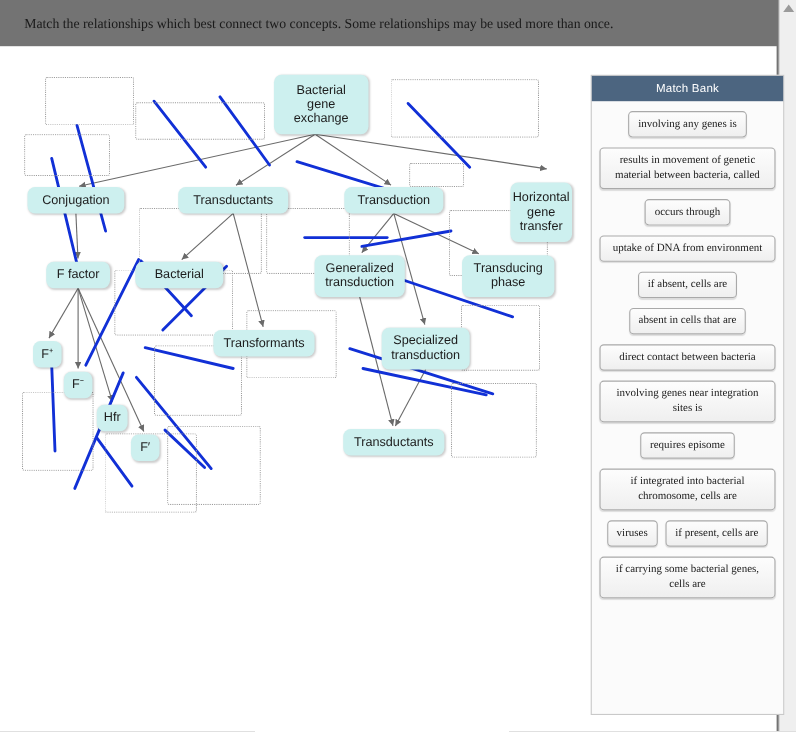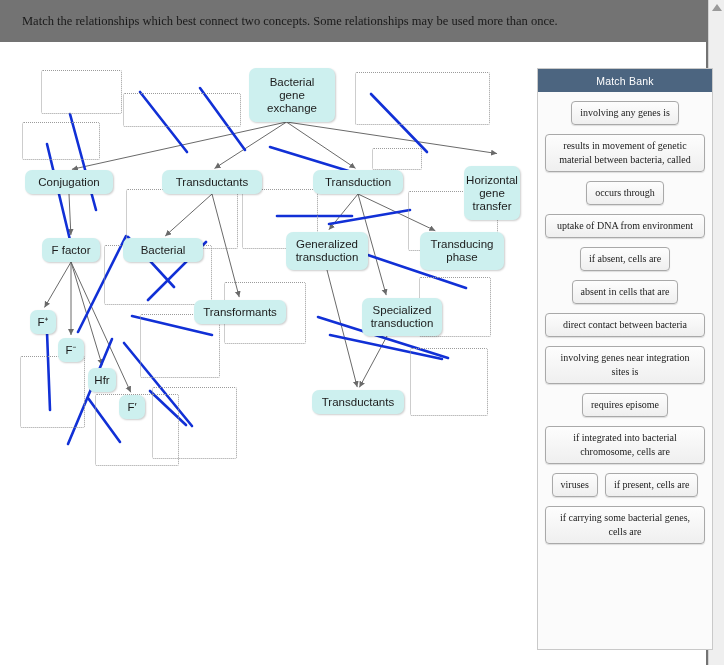--- a/index.html
+++ b/index.html
@@ -216,21 +216,21 @@
         <div class="node" style="left: 123px; top: 196px; width: 80px; height: 24px;">Bacterial</div>
         <div class="node" style="left: 286px; top: 190px; width: 82px; height: 38px;">Generalized
 transduction</div>
         <div class="node" style="left: 396px; top: 190px; width: 84px; height: 38px; margin-left: 24px;">Transducing
 phase</div>
         <div class="node" style="left: 30px; top: 268px; width: 26px; height: 24px;">F⁺</div>
         <div class="node" style="left: 58px; top: 296px; width: 26px; height: 24px;">F⁻</div>
         <div class="node" style="left: 88px; top: 326px; width: 28px; height: 24px;">Hfr</div>
         <div class="node" style="left: 119px; top: 353px; width: 26px; height: 24px;">F′</div>
         <div class="node" style="left: 194px; top: 258px; width: 92px; height: 24px;">Transformants</div>
-        <div class="node" style="left: 362px; top: 256px; width: 80px; height: 38px;">Specialized
+        <div class="node" style="left: 347px; top: 256px; width: 80px; height: 38px;">Specialized
 transduction</div>
         <div class="node" style="left: 312px; top: 348px; width: 92px; height: 24px;">Transductants</div>
       </div>
   </div>
 
   <div id="answer-bank">
     <div id="answer-bank-header">Match Bank</div>
     <div id="answer-bank-list">
         <div class="bank-item">involving any genes is</div>
         <div class="bank-item wide">results in movement of genetic material between bacteria, called</div>

